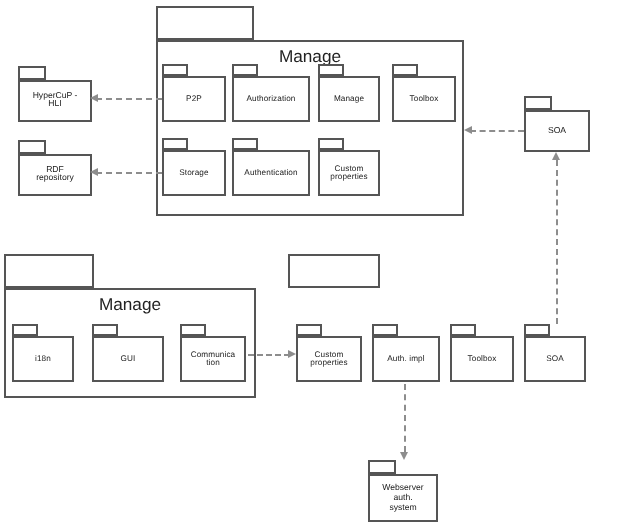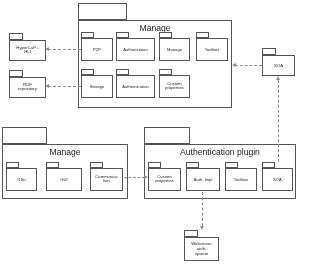--- a/index.html
+++ b/index.html
@@ -196,23 +196,20 @@
   <div class="pkg leaf" style="left:90px;top:162px;width:33px;height:29px;">
     <div class="tab"></div>
     <div class="body" style="width:33px;height:23px;">
       <div class="label">Communica
 tion</div>
     </div>
   </div>
 
   <div class="pkg container" style="left:144px;top:127px;width:152px;height:72px;">
     <div class="tab" style="width:46px;height:17px;"></div>
-    <div class="body" style="top:17px;width:152px;height:55px;">
-      <div class="label">Authentication plugin</div>
-    </div>
   </div>
 
   <div class="pkg leaf" style="left:148px;top:162px;width:33px;height:29px;">
     <div class="tab"></div>
     <div class="body" style="width:33px;height:23px;">
       <div class="label">Custom
 properties</div>
     </div>
   </div>
 

